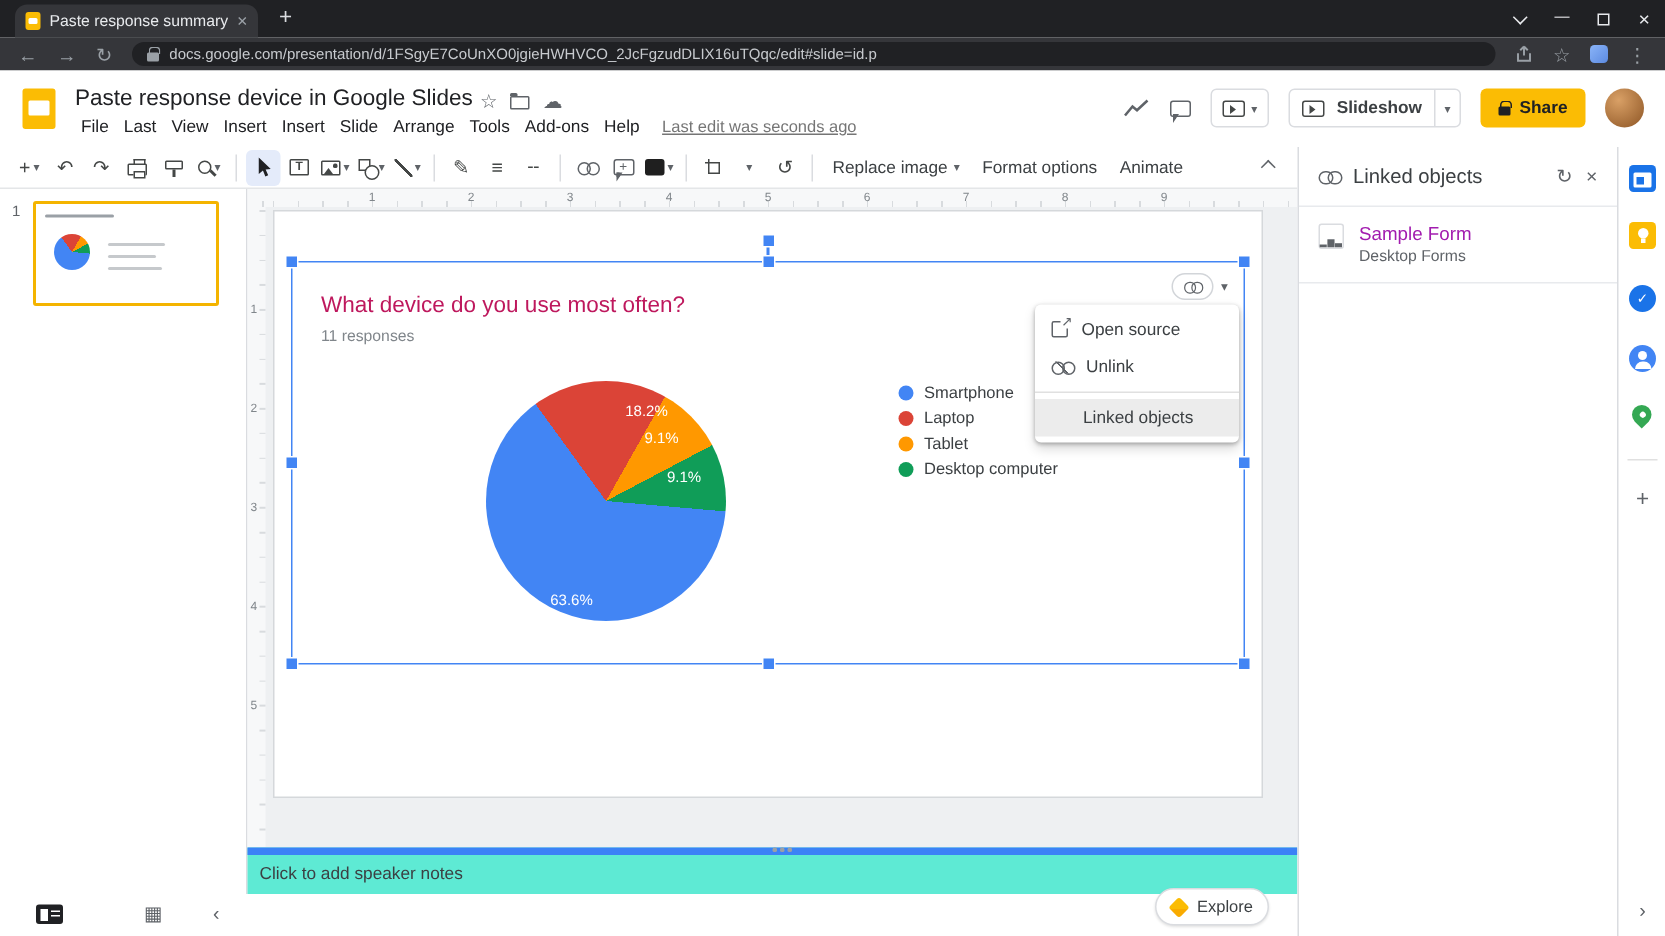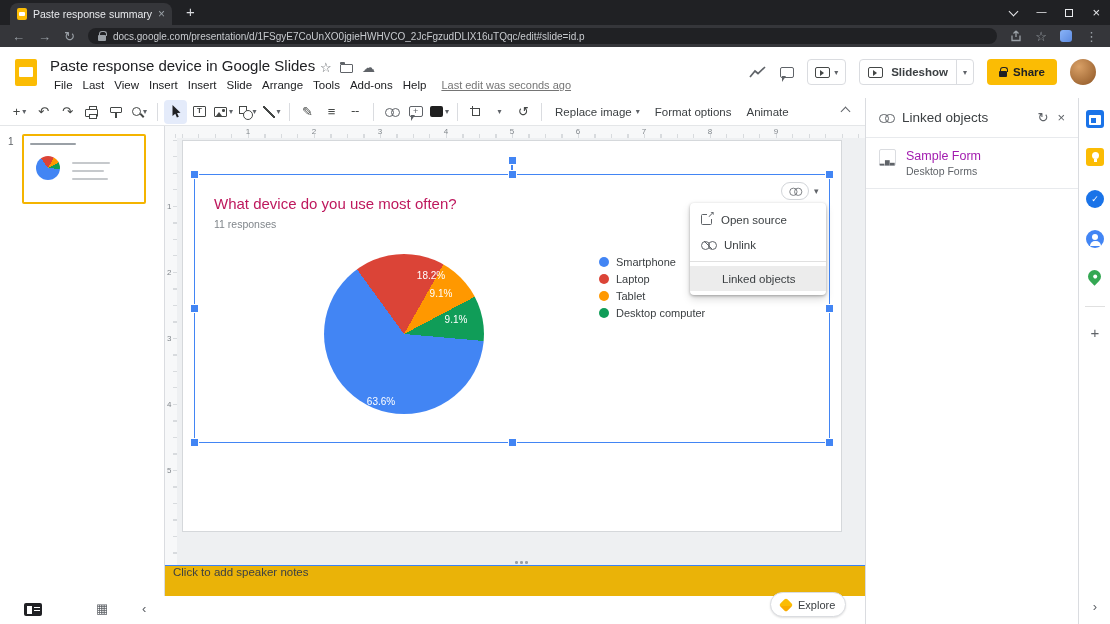--- a/index.html
+++ b/index.html
@@ -143,21 +143,21 @@
   .cm-sep{height:1px;background:#e0e0e0;margin:4px 0}
   .mi{width:12px;display:inline-flex;justify-content:center;flex:none}
   .mi-open{position:relative;width:11px;height:11px;border:1.3px solid #5f6368;border-radius:1.5px}
   .mi-open::before{content:'\2197';position:absolute;top:-5px;right:-4px;font-size:9px;color:#5f6368;background:#fff;line-height:1}
   .mi-unlink{position:relative;width:14px;height:8px;background:linear-gradient(45deg,transparent 46%,#5f6368 46% 54%,transparent 54%)}
   .mi-unlink::before,.mi-unlink::after{content:'';position:absolute;top:0;width:7px;height:7px;border:1.4px solid #5f6368;border-radius:50%}
   .mi-unlink::before{left:0}.mi-unlink::after{left:6.5px}
   .mi-spacer{width:12px}
 
   
-  .notesarea{position:absolute;left:165px;top:565px;width:700px;height:31px;background:#eab308;border-top:1px solid #3b82f6;display:flex;padding-left:8px}
+  .notesarea{position:absolute;left:165px;top:565px;width:700px;height:31px;background:#5eead4;border-top:5px solid #3b82f6;display:flex;align-items:center;padding-left:8px}
   .notes-text{font-size:11.5px;color:#3c4043}
   .drag-dots{position:absolute;left:50%;top:-5px;display:flex;gap:2.5px}
   .drag-dots i{width:2.5px;height:2.5px;border-radius:50%;background:#9aa0a6}
   .bottombar{position:absolute;left:0;top:596px;width:865px;height:28px;background:#fff}
   .i-filmstrip{position:absolute;left:24px;top:7px;width:18px;height:13px;background:#202124;border-radius:2px}
   .i-filmstrip::after{content:'';position:absolute;left:2.5px;top:2.5px;width:5px;height:8px;background:#fff}
   .i-filmstrip::before{content:'';position:absolute;left:9.5px;top:3.5px;width:6px;height:1.6px;background:#fff;box-shadow:0 3px 0 #fff}
   .i-grid{position:absolute;left:96px;top:5px;font-size:13px;color:#5f6368}
   .bb-chev{position:absolute;left:142px;top:5px;font-size:13px;color:#5f6368}
   .explore{position:absolute;left:770px;top:592px;height:25px;background:#fff;border:1px solid #dadce0;border-radius:13px;

